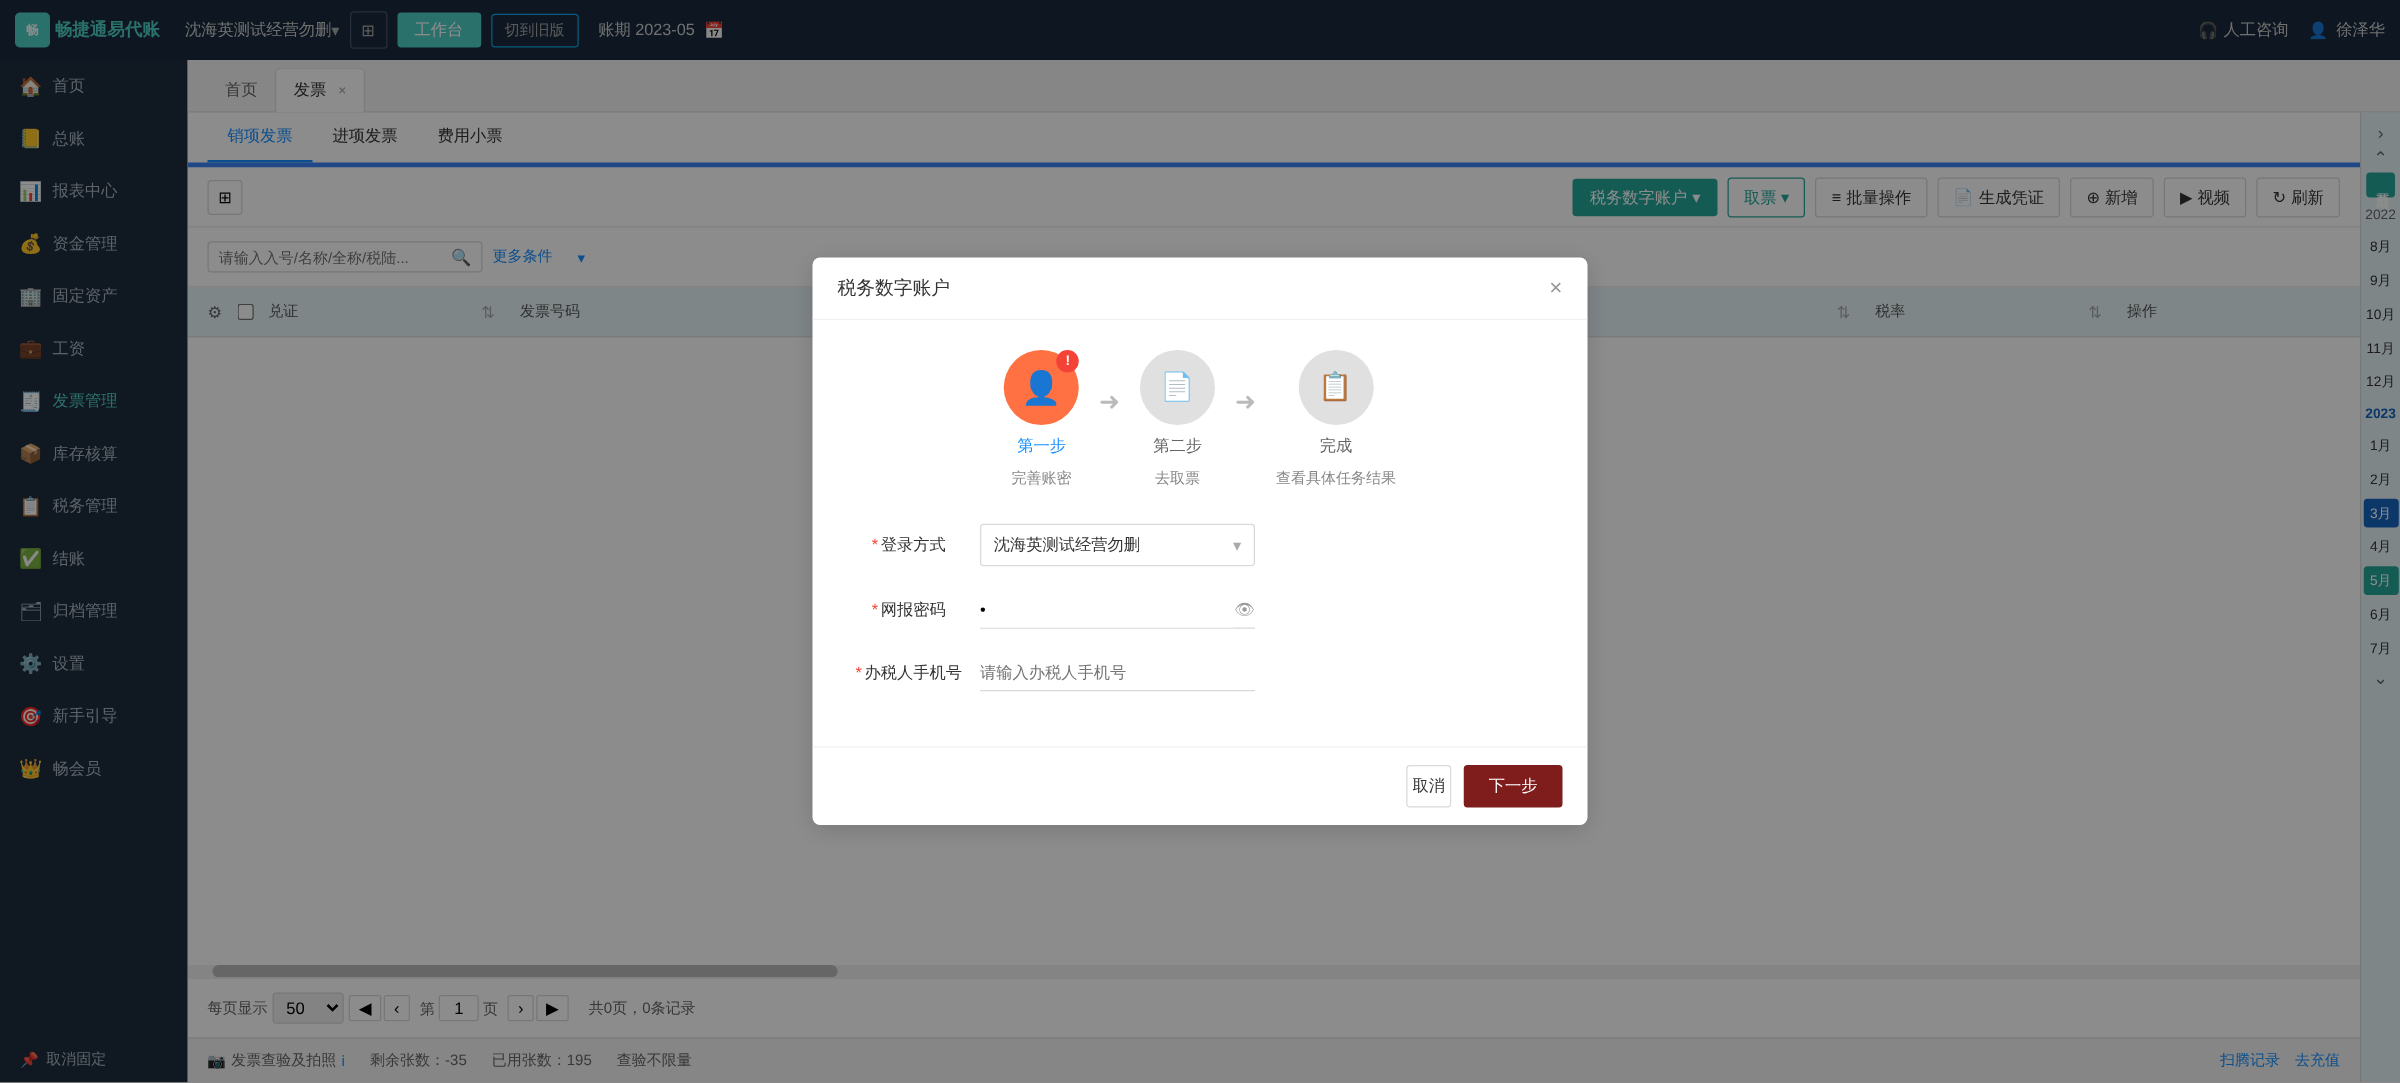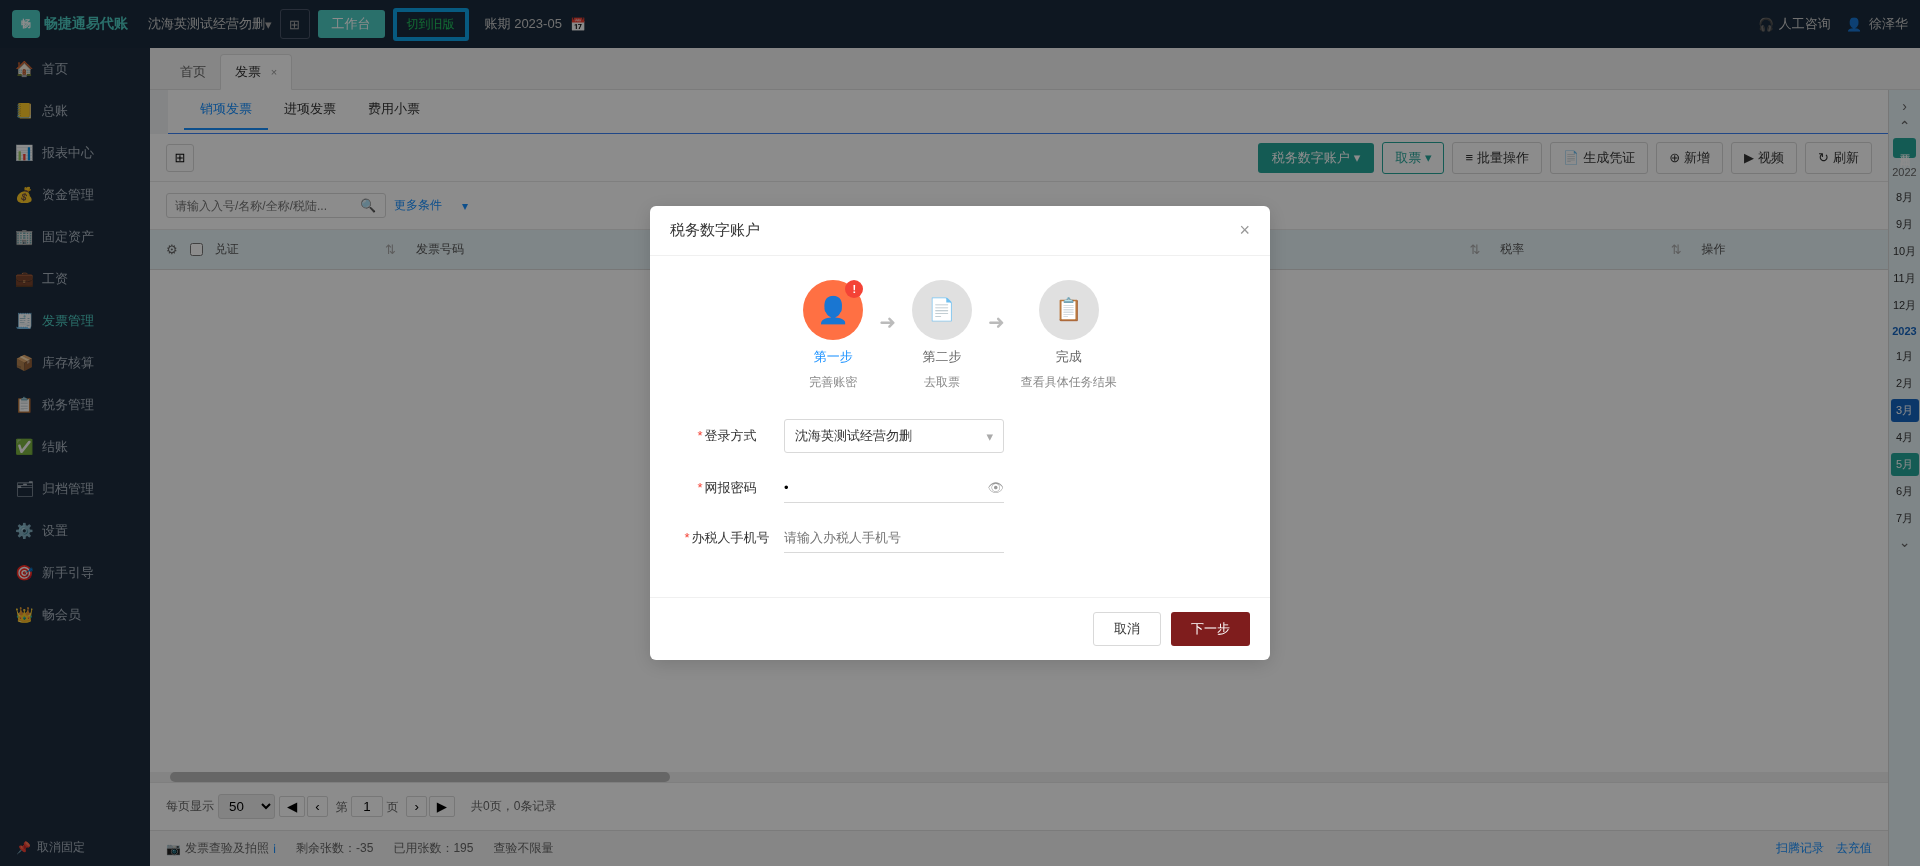--- a/index.html
+++ b/index.html
@@ -10,41 +10,41 @@
     .top-bar { height: 48px; background: #1a2b3c; display: flex; align-items: center; padding: 0 12px; gap: 8px; flex-shrink: 0; }
     .main-layout { display: flex; flex: 1; overflow: hidden; }
     .sidebar { width: 150px; background: #1e2d3e; flex-shrink: 0; display: flex; flex-direction: column; }
     .content-area { flex: 1; display: flex; flex-direction: column; overflow: hidden; position: relative; }
 
     
     .app-logo { color: #4ecdc4; font-size: 14px; font-weight: bold; display: flex; align-items: center; gap: 4px; }
     .logo-icon { width: 28px; height: 28px; background: #4ecdc4; border-radius: 4px; display: flex; align-items: center; justify-content: center; color: white; font-size: 10px; }
     .company-select { display: flex; align-items: center; gap: 0; color: #ccc; font-size: 13px; margin-left: 12px; cursor: pointer; }
     .company-select .chevron { color: #aaa; }
-    .top-bar-btn { background: none; border: 4px solid #0ea5e9; color: #22c55e; padding: 4px 10px; border-radius: 3px; cursor: pointer; font-size: 12px; }
+    .top-bar-btn { background: none; border: 1px solid #0ea5e9; color: #a3a3a3; padding: 4px 10px; border-radius: 3px; cursor: pointer; font-size: 12px; }
     .top-bar-workspace { background: #4ecdc4; color: white; border: none; padding: 5px 14px; border-radius: 3px; cursor: pointer; font-size: 13px; }
     .period-info { color: #ccc; font-size: 13px; margin-left: 8px; }
     .calendar-icon { color: #4ecdc4; cursor: pointer; }
     .top-bar-right { margin-left: auto; display: flex; align-items: center; gap: 16px; color: #ccc; font-size: 13px; }
     .support-btn { display: flex; align-items: center; gap: 4px; cursor: pointer; }
 
     
     .sidebar-item { display: flex; align-items: center; gap: 8px; padding: 12px 16px; color: #aab4c0; cursor: pointer; font-size: 13px; }
     .sidebar-item.active { color: #4ecdc4; }
     .sidebar-item .icon { width: 18px; height: 18px; display: flex; align-items: center; justify-content: center; font-size: 15px; }
     .sidebar-bottom { margin-top: auto; padding: 10px 16px; color: #aab4c0; font-size: 12px; cursor: pointer; display: flex; align-items: center; gap: 6px; }
 
     
     .tab-bar { height: 42px; background: #f5f5f5; border-bottom: 1px solid #e0e0e0; display: flex; align-items: flex-end; padding: 0 16px; }
     .tab { padding: 8px 14px; font-size: 13px; cursor: pointer; color: #666; border-radius: 4px 4px 0 0; }
     .tab.active { background: white; color: #333; border: 1px solid #e0e0e0; border-bottom: 1px solid white; margin-bottom: -1px; }
     .tab .close-btn { margin-left: 6px; color: #999; font-size: 11px; }
 
     
-    .sub-nav { height: 44px; background: white; border-bottom: 1px solid #3b82f6; display: flex; align-items: flex-start; padding: 0 16px; gap: 0; margin-left: 18px; }
+    .sub-nav { height: 44px; background: white; border-bottom: 4px solid #3b82f6; display: flex; align-items: flex-start; padding: 0 16px; gap: 0; }
     .sub-nav-item { padding: 10px 16px; font-size: 13px; cursor: pointer; color: #333; border-bottom: 2px solid transparent; }
     .sub-nav-item.active { color: #1890ff; border-bottom: 2px solid #1890ff; }
 
     
     .toolbar { height: 48px; background: white; border-bottom: 1px solid #e8e8e8; display: flex; align-items: center; padding: 0 16px; gap: 8px; }
     .toolbar-right { margin-left: auto; display: flex; align-items: center; gap: 8px; }
     .btn-primary-teal { background: #26a69a; color: white; border: none; padding: 6px 14px; border-radius: 3px; cursor: pointer; font-size: 13px; display: flex; align-items: center; gap: 4px; }
     .btn-secondary { background: white; color: #333; border: 1px solid #d9d9d9; padding: 6px 12px; border-radius: 3px; cursor: pointer; font-size: 13px; display: flex; align-items: center; gap: 4px; }
     .btn-teal-outline { background: white; color: #26a69a; border: 1px solid #26a69a; padding: 6px 12px; border-radius: 3px; cursor: pointer; font-size: 13px; }
 
@@ -107,21 +107,21 @@
     .right-panel-month.active { background: #26a69a; color: white; border-radius: 3px; width: 28px; }
     .right-panel-month.current { background: #1565c0; color: white; border-radius: 3px; width: 28px; }
 
     
     .h-scrollbar { height: 10px; background: #f0f0f0; }
     .h-scrollbar-thumb { height: 10px; background: #bbb; border-radius: 5px; width: 500px; margin-left: 20px; }
 
     .content-wrapper { display: flex; flex: 1; overflow: hidden; }
     .main-content { flex: 1; display: flex; flex-direction: column; overflow: hidden; }
 
-    .btn-cancel { background: white; color: #333; border: 1px solid #d9d9d9; padding: 7px 20px; border-radius: 3px; cursor: pointer; font-size: 13px; }
+    .btn-cancel { background: white; color: #333; border: 1px solid #d9d9d9; padding: 7px 4px; border-radius: 3px; cursor: pointer; font-size: 13px; }
     .btn-next { background: #7f1d1d; color: white; border: none; padding: 7px 20px; border-radius: 3px; cursor: pointer; font-size: 13px; }
   </style>
 </head>
 <body>
 
 <div class="app-container">
 
   <div class="top-bar">
     <div class="app-logo">
       <div class="logo-icon">畅</div>

